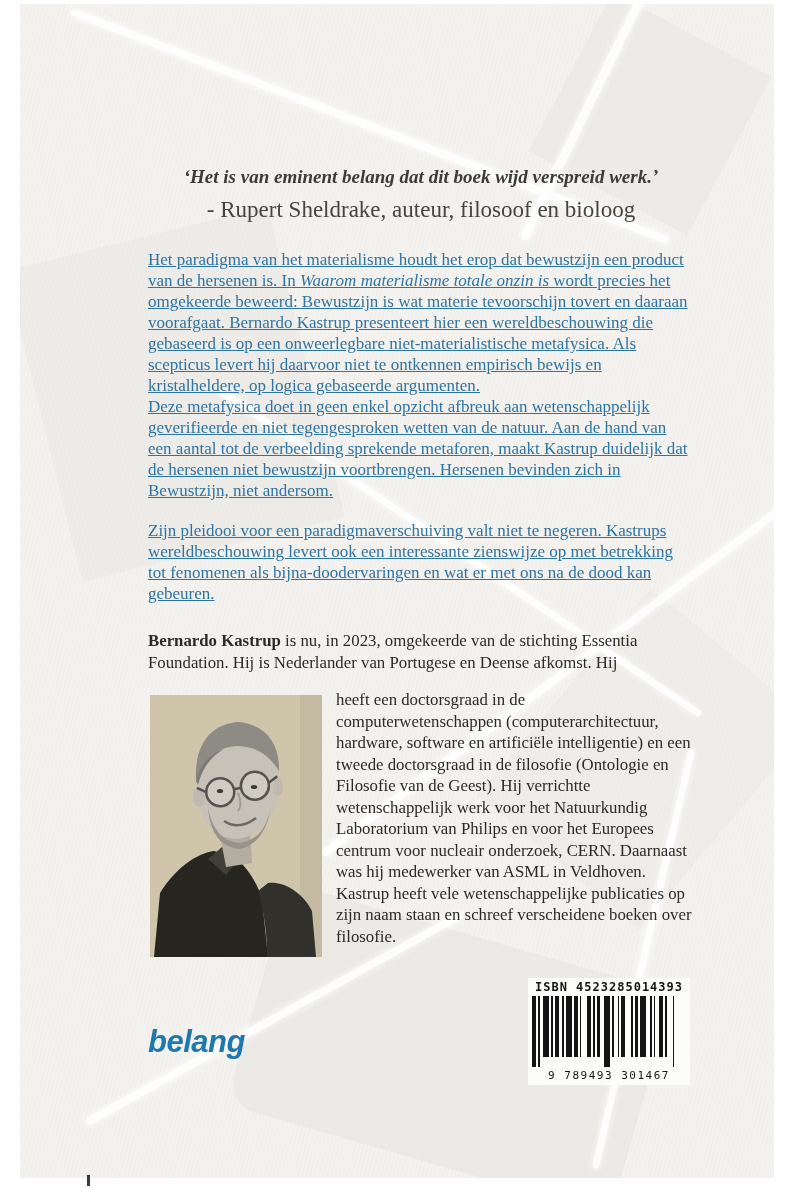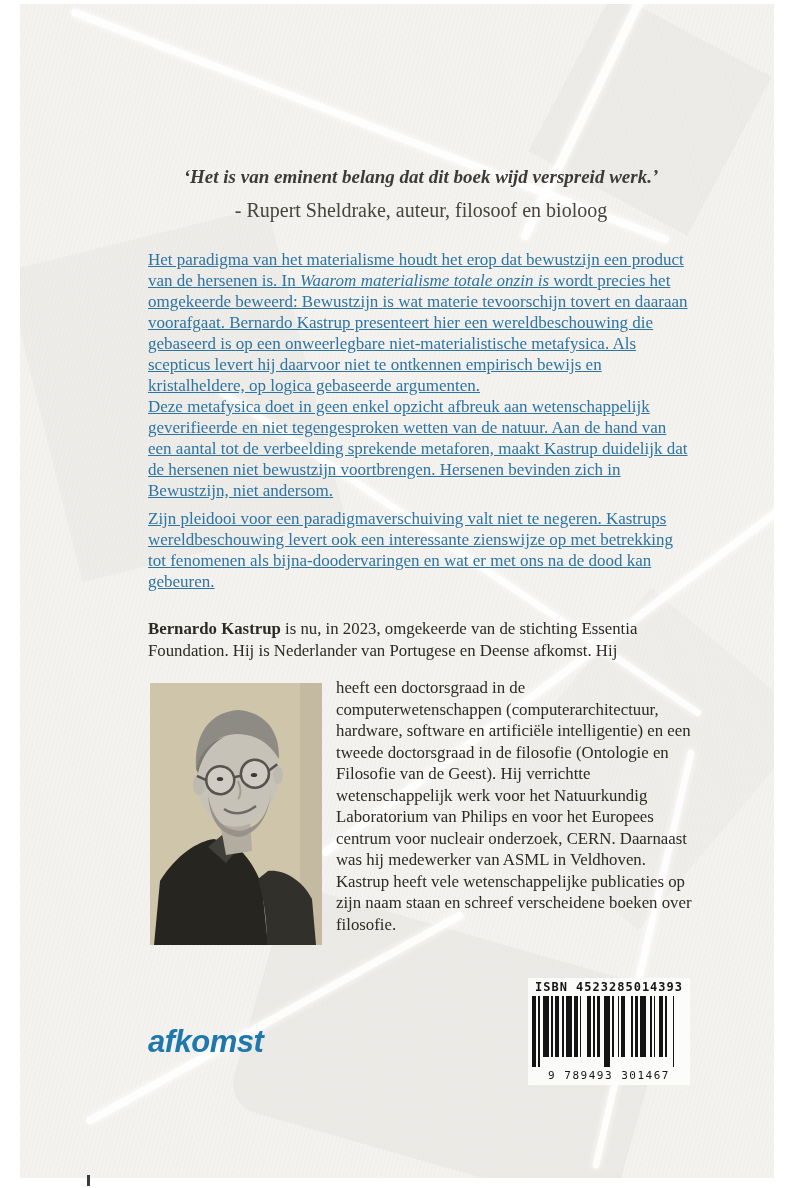--- a/index.html
+++ b/index.html
@@ -20,24 +20,24 @@
   .s1{left:30px;top:118px;width:640px;height:8px;transform:rotate(21deg);}
   .s2{left:560px;top:-30px;width:9px;height:280px;transform:rotate(26deg);}
   .s3{left:150px;top:545px;width:580px;height:7px;transform:rotate(34deg);}
   .s4{left:240px;top:660px;width:620px;height:8px;transform:rotate(-37deg);}
   .s5{left:40px;top:1010px;width:430px;height:8px;transform:rotate(-29deg);}
   .s6{left:620px;top:740px;width:7px;height:430px;transform:rotate(13deg);}
 
   .content{position:absolute;left:148px;top:0;width:546px;}
   .quote{margin-top:164px;text-align:center;font-style:italic;font-weight:bold;
          font-size:19px;line-height:26px;color:#3c3b38;}
-  .attrib{margin-top:9px;text-align:center;font-size:20px;line-height:22px;color:#46443f;}
+  .attrib{margin-top:9px;text-align:center;font-size:23px;line-height:22px;color:#46443f;}
   .synopsis{margin-top:28px;color:#2e74a3;font-size:17px;line-height:21px;}
   .synopsis p{margin:0;text-decoration:underline;}
-  .synopsis .p3{margin-top:7px;}
+  .synopsis .p3{margin-top:19px;}
   .bio{margin-top:26px;color:#2c2a25;font-size:16.8px;line-height:21.5px;}
   .bio p{margin:0;}
   .bio-wrap{margin-top:16px;}
   .photo{float:left;width:172px;height:262px;margin:6px 14px 4px 2px;display:block;}
   .it{font-style:italic;}
   .bd{font-weight:bold;margin-top:20px;}
 
   .logo{position:absolute;left:148px;top:1024px;font-family:"Liberation Sans", sans-serif;
         font-style:italic;font-weight:bold;font-size:31px;letter-spacing:-0.5px;color:#1e78ad;}
   .barcode{position:absolute;left:528px;top:978px;width:158px;background:rgba(253,253,252,.9);
@@ -116,21 +116,21 @@
             <path d="M88,98 Q93,110 88,116" stroke="#a29d93" stroke-width="2" fill="none"></path>
 
             <path d="M74,126 Q89,136 106,123" stroke="#6e6a62" stroke-width="2.5" fill="none"></path>
           </svg>
         </span>
         <p class="bio-rest">heeft een doctorsgraad in de computerwetenschappen (computerarchitectuur, hardware, software en artificiële intelligentie) en een tweede doctorsgraad in de filosofie (Ontologie en Filosofie van de Geest). Hij verrichtte wetenschappelijk werk voor het Natuurkundig Laboratorium van Philips en voor het Europees centrum voor nucleair onderzoek, CERN. Daarnaast was hij medewerker van ASML in Veldhoven. Kastrup heeft vele wetenschappelijke publicaties op zijn naam staan en schreef verscheidene boeken over filosofie.</p>
       </div>
     </div>
   </div>
 
-  <div class="logo">afkomst</div>
+  <div class="logo">belang</div>
 
   <div class="barcode">
     <div class="isbn-label">ISBN 4523285014393</div>
     <div class="bars-box">
         <div class="bc-bar tall" style="left: 2px; width: 3.8px;"></div>
         <div class="bc-bar tall" style="left: 7.7px; width: 1.9px;"></div>
         <div class="bc-bar" style="left: 13.4px; width: 5.7px;"></div>
         <div class="bc-bar" style="left: 21px; width: 1.9px;"></div>
         <div class="bc-bar" style="left: 24.8px; width: 3.8px;"></div>
         <div class="bc-bar" style="left: 32.4px; width: 1.9px;"></div>

